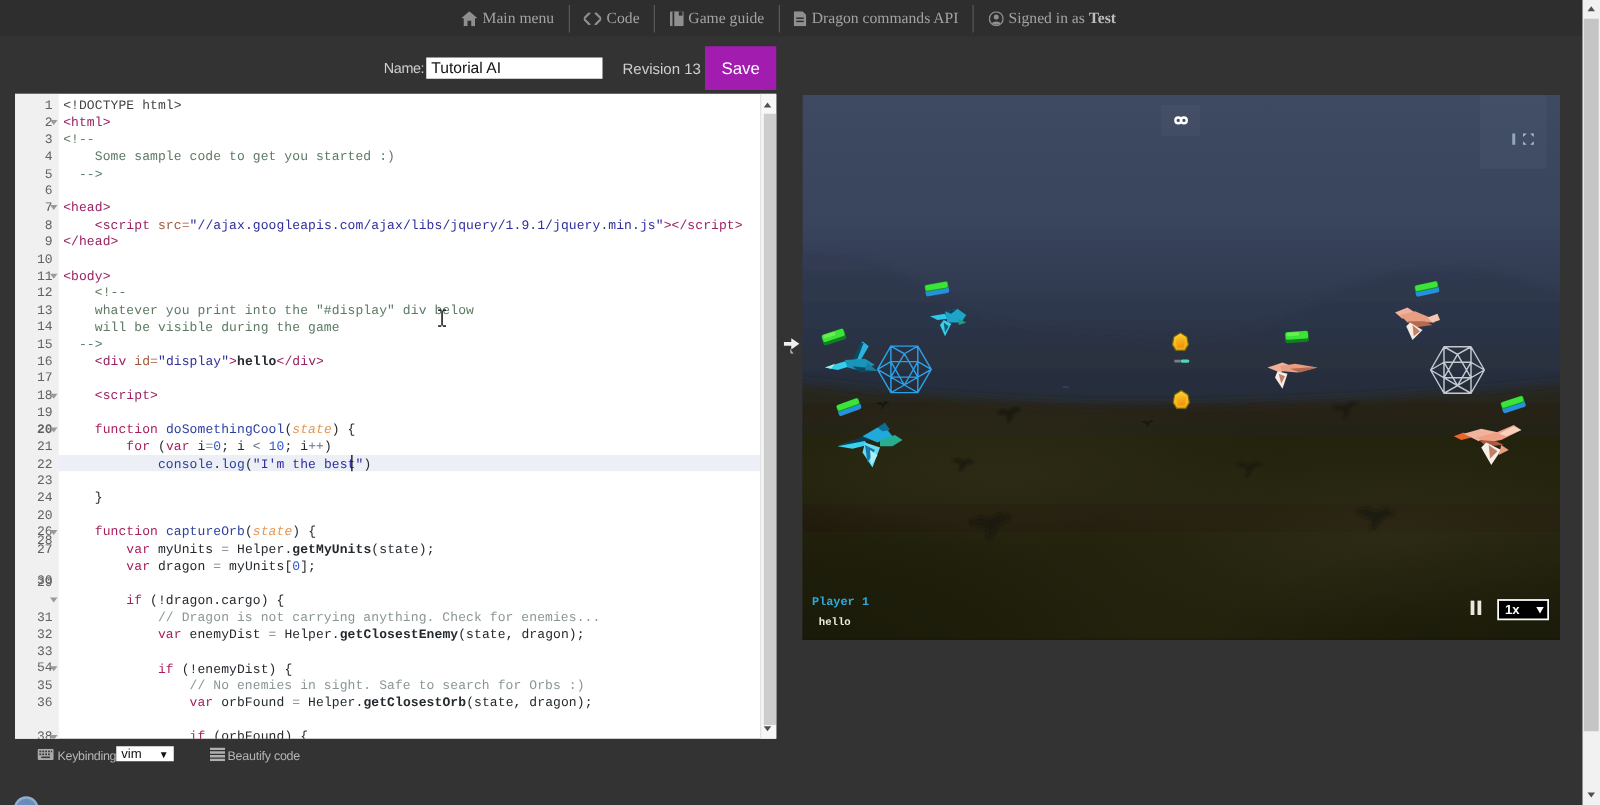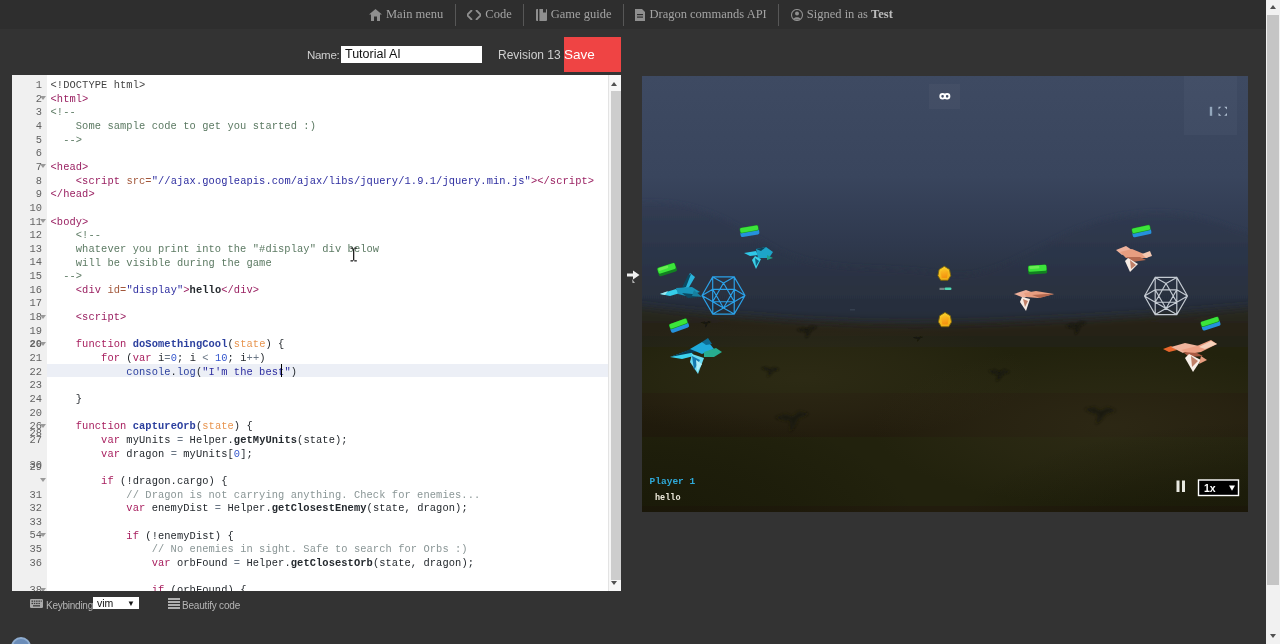--- a/index.html
+++ b/index.html
@@ -5,36 +5,36 @@
   html,body{margin:0;padding:0;}
   body{width:1280px;height:644px;background:#333333;overflow:hidden;position:relative;font-family:"Liberation Sans",sans-serif;}
   #nav{position:absolute;top:0;left:0;width:1280px;height:29px;background:#2e2e2e;}
   #navrow{position:absolute;top:0;left:369px;height:29px;display:flex;align-items:center;font-family:"Liberation Serif",serif;font-size:12.5px;color:#a3a3a3;white-space:nowrap;}
   .navitem{display:flex;align-items:center;gap:4px;}
   .navsep{width:1px;height:22px;background:#575757;margin:0 11.5px;}
   .navitem svg{display:block;}
   #namelabel{position:absolute;left:307px;top:48.5px;font-size:11.5px;letter-spacing:-0.3px;color:#cfcfcf;}
   #nameinput{position:absolute;left:341px;top:46px;width:137px;height:17px;background:#ffffff;border:none;font-size:12.5px;color:#111;padding-left:4px;line-height:17px;}
   #revision{position:absolute;left:498px;top:48px;font-size:12px;color:#cfcfcf;}
-  #savebtn{position:absolute;left:564px;top:37px;width:57px;height:35px;background:#ef4444;color:#fff;font-size:13.5px;text-align:left;line-height:35px;}
+  #savebtn{position:absolute;left:564px;top:37px;width:57px;height:35px;background:#a21caf;color:#fff;font-size:13.5px;text-align:center;line-height:35px;}
   #editor{position:absolute;left:12px;top:75px;width:609px;height:516px;background:#ffffff;overflow:hidden;}
   #gutter{position:absolute;left:0;top:0;width:35px;height:516px;background:#f0f0f0;}
   .lnum{position:absolute;right:5px;font-family:"Liberation Mono",monospace;font-size:10.4px;color:#626262;height:13.65px;line-height:13.65px;}
   .fold{position:absolute;left:28px;width:0;height:0;border-left:3.5px solid transparent;border-right:3.5px solid transparent;border-top:4.5px solid #999;}
   #activeline{position:absolute;left:35px;top:288.65px;width:561px;height:13.65px;background:#eceff6;}
   #code{position:absolute;left:35px;top:4px;font-family:"Liberation Mono",monospace;font-size:10.4px;line-height:13.65px;white-space:pre;color:#24292e;padding-left:3.5px;letter-spacing:0.085px;}
   .tg{color:#9a2162;}
   .at{color:#a2573a;}
   .st{color:#2d2da0;}
   .kw{color:#a71d5d;}
   .cg{color:#5c7a63;}
   .cj{color:#8a9696;}
-  .fn{color:#2b3f9e;font-weight:bold;}
+  .fn{color:#2b3f9e;font-weight:normal;}
   .cs{color:#2b3f9e;}
-  .pr{color:#e8954f;}
+  .pr{color:#e8954f;font-style:italic;}
   .mt{color:#24292e;font-weight:bold;}
   .nm{color:#3355cc;}
   .op{color:#6a7684;}
   .dt{color:#444444;}
   .bd{font-weight:bold;}
   #caret{position:absolute;left:269px;top:289.3px;width:1.4px;height:12.4px;background:#000;}
   #esb{position:absolute;left:596px;top:0;width:13px;height:516px;background:#f7f7f7;border-left:1px solid #e3e3e3;}
   #esbthumb{position:absolute;left:1.5px;top:16px;width:10px;height:489px;background:#cdcdcd;}
   #psb{position:absolute;left:1266px;top:0;width:14px;height:644px;background:#f1f1f1;}
   #psbthumb{position:absolute;left:1px;top:15px;width:12px;height:570px;background:#c5c5c5;}

